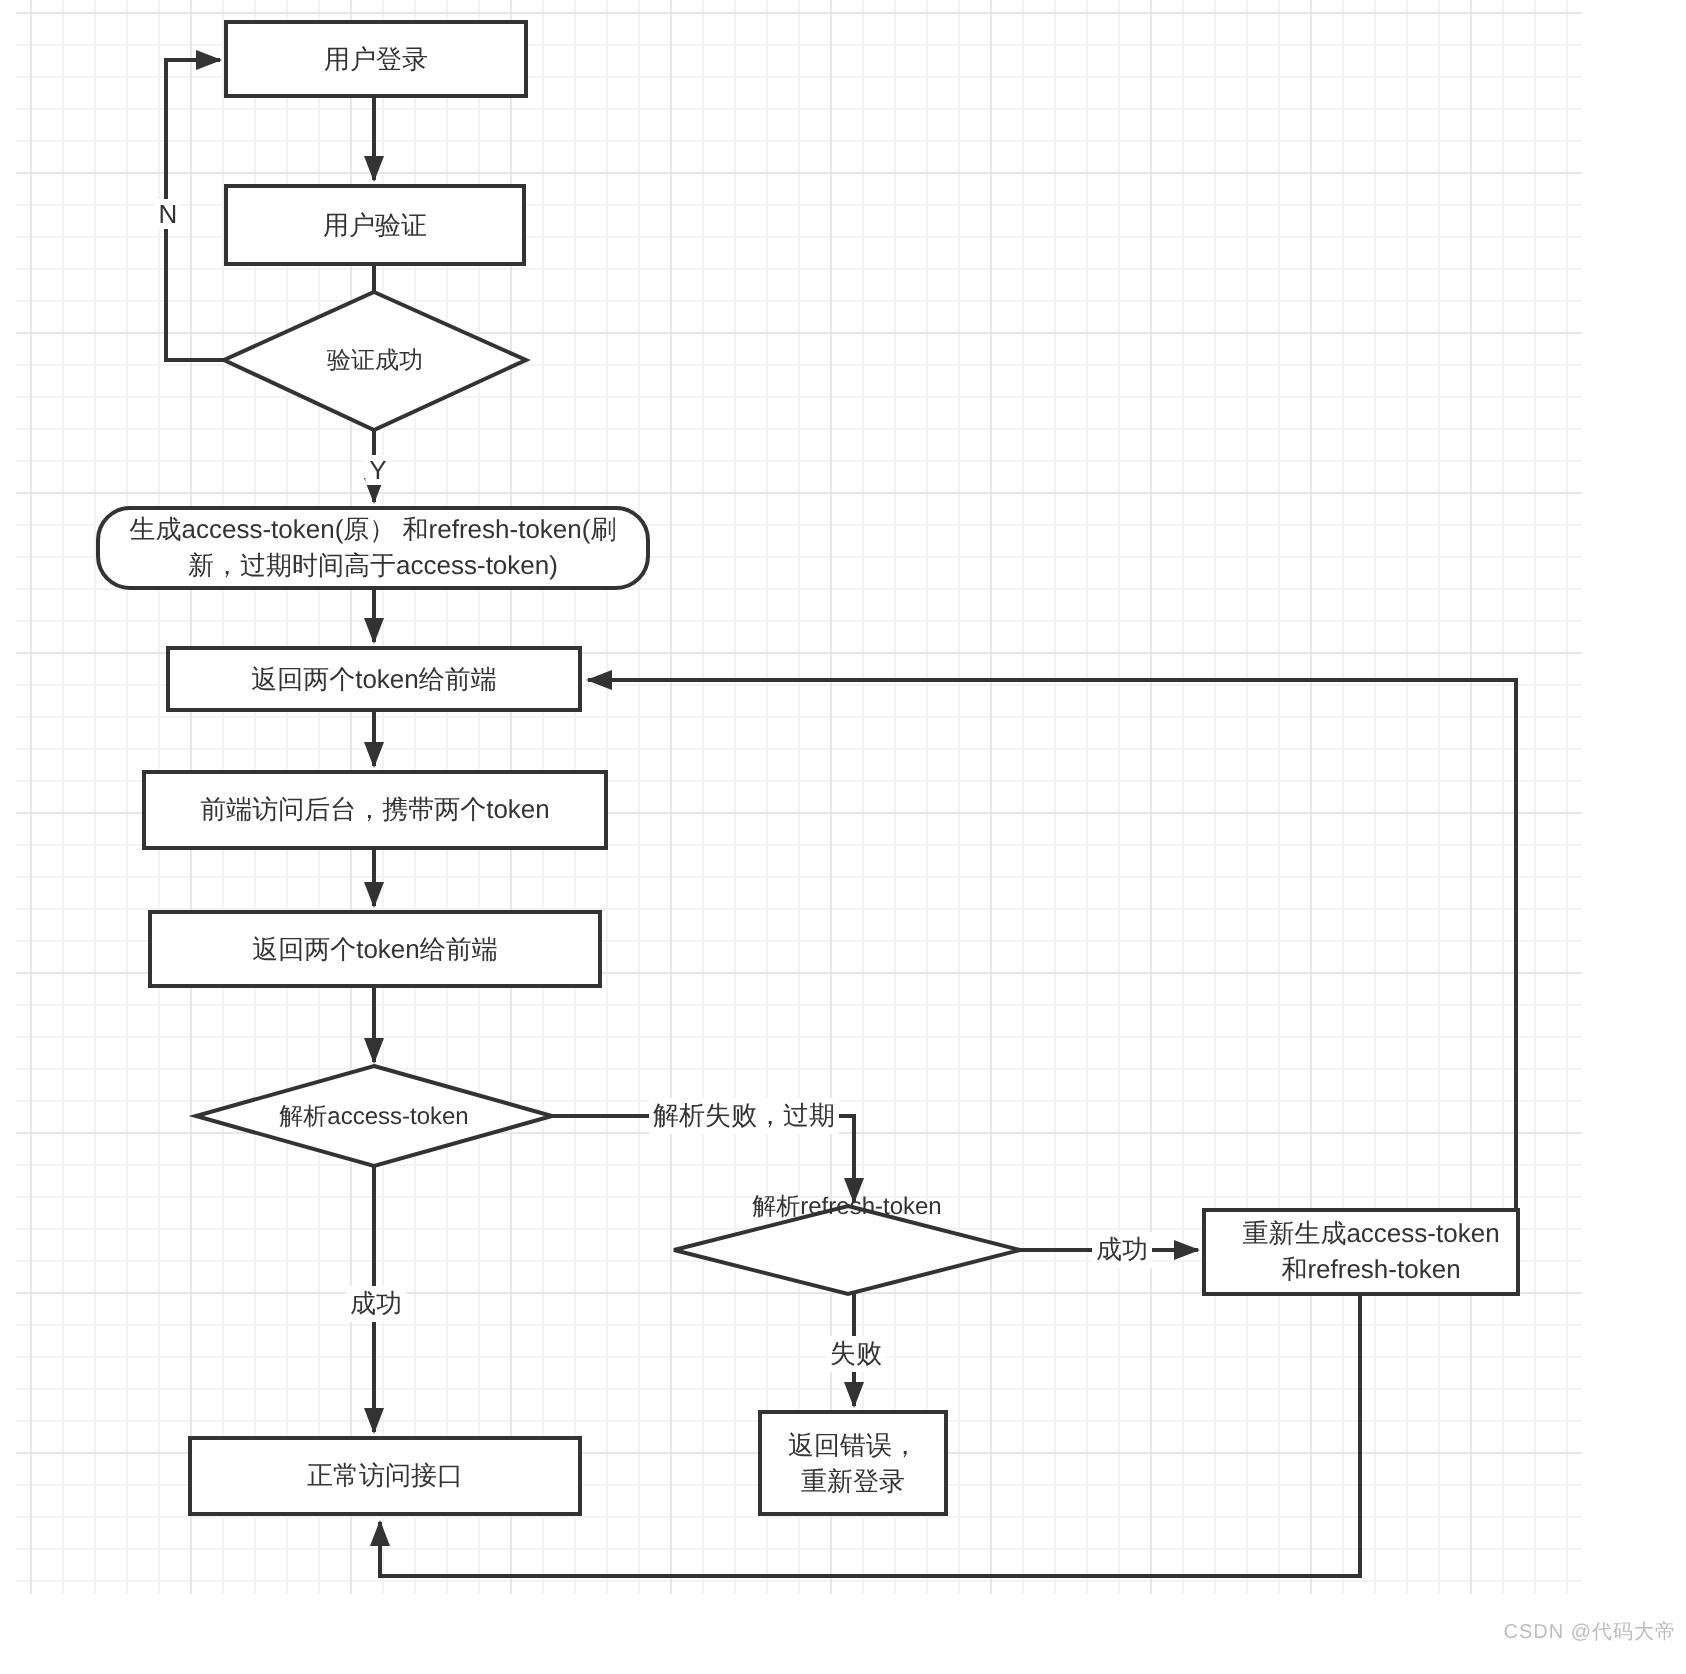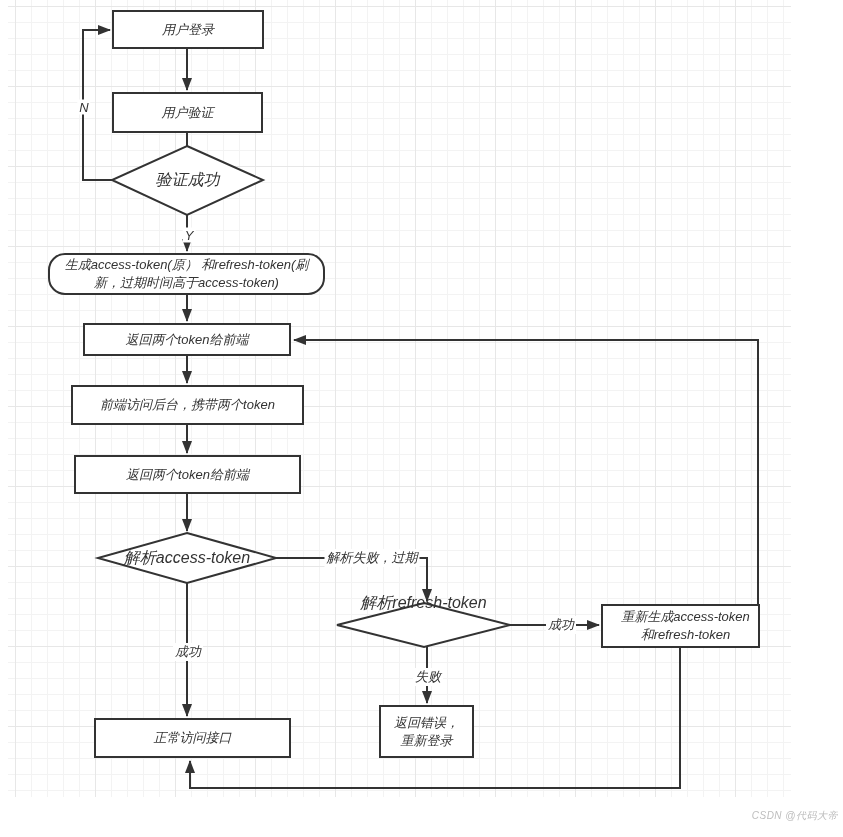--- a/index.html
+++ b/index.html
@@ -4,21 +4,21 @@
 <style>
   :root{
     --stroke:#333333; --text:#333333; --node-fill:#ffffff;
     --grid-minor:#f3f3f3; --grid-major:#e7e7e7; --watermark:#bdbdbd;
   }
   html,body{margin:0;padding:0;}
   body{
     width:843px;height:837px;overflow:hidden;background:#ffffff;
     font-family:"Liberation Sans","DejaVu Sans",sans-serif;color:var(--text);
   }
-  .canvas{position:relative;width:843px;height:810px;font-style:italic;}
+  .canvas{position:relative;width:843px;height:810px;}
   .grid{
     position:absolute;left:8px;top:0;width:783px;height:797px;
     background-image:
       linear-gradient(to right, var(--grid-major) 1px, transparent 1px),
       linear-gradient(to bottom, var(--grid-major) 1px, transparent 1px),
       linear-gradient(to right, var(--grid-minor) 1px, transparent 1px),
       linear-gradient(to bottom, var(--grid-minor) 1px, transparent 1px);
     background-size:80px 80px,80px 80px,16px 16px,16px 16px;
     background-position:7px 6px,7px 6px,7px 6px,7px 6px;
   }
@@ -28,21 +28,21 @@
   svg.layer marker path{fill:var(--stroke);stroke:none;}
   .node{
     position:absolute;box-sizing:border-box;
     border:2px solid var(--stroke);background:var(--node-fill);
     display:flex;align-items:center;justify-content:center;
     font-size:13px;line-height:1.35;text-align:center;
     white-space:pre-line;padding:1px 4px;
   }
   .dlabel{
     position:absolute;display:flex;align-items:center;justify-content:center;
-    font-size:16px;text-align:left;pointer-events:none;
+    font-size:12px;text-align:left;pointer-events:none;
   }
   .elabel{
     position:absolute;transform:translate(-50%,-50%);
     background:#ffffff;padding:0 2px;font-size:13px;white-space:nowrap;
   }
   .watermark{
     position:absolute;top:809px;right:5px;
     font-size:10px;color:var(--watermark);letter-spacing:.5px;
   }
 </style>

